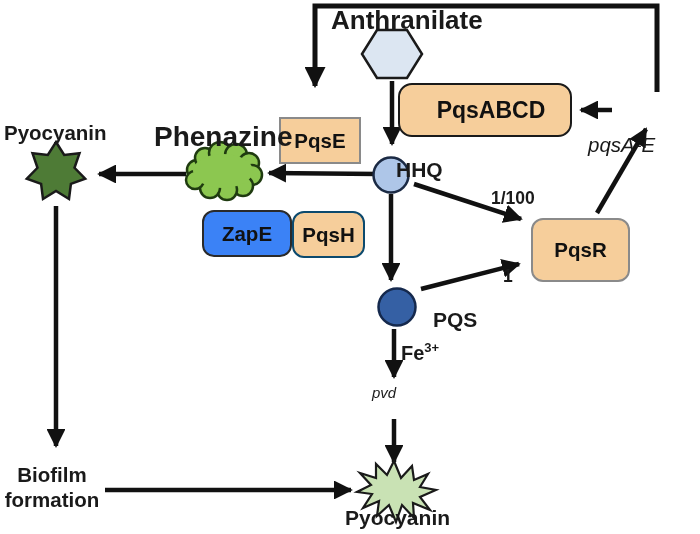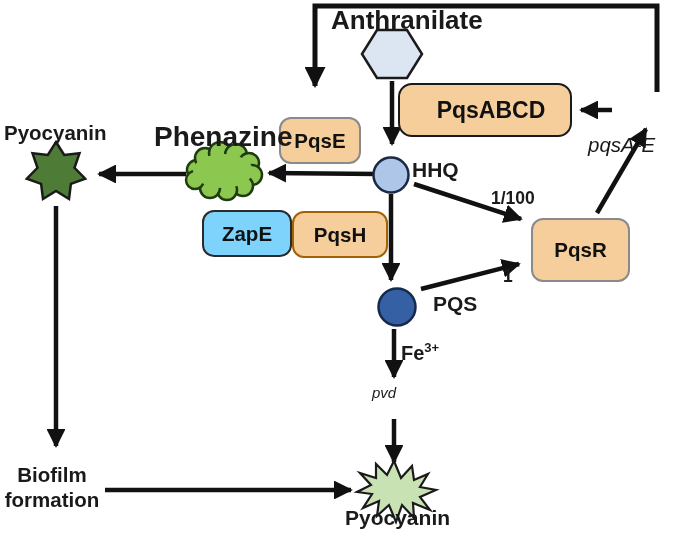--- a/index.html
+++ b/index.html
@@ -8,31 +8,31 @@
     font-family:"Liberation Sans", sans-serif; color:#1a1a1a; overflow:hidden;
   }
   .layer { position:absolute; left:0; top:0; width:700px; height:534px; }
   .lbl { position:absolute; font-weight:bold; white-space:nowrap; color:#1a1a1a; }
   .italic { font-style:italic; font-weight:normal; }
   .box {
     position:absolute; display:flex; align-items:center; justify-content:center;
     font-weight:bold; color:#111; box-sizing:border-box;
   }
   .box-orange { background:#F6CE9B; }
-  .box-green  { background:#7dd3fc; }
+  .box-green  { background:#3b82f6; }
   .b-pqsabcd { left:398px; top:83px;  width:174px; height:54px; border:2.5px solid #1a1a1a; border-radius:14px; font-size:23px;padding-left:12px; }
-  .b-pqse    { left:279px; top:117px; width:82px;  height:47px; border:2px solid #8a8a8a; border-radius:12px; font-size:20.5px; }
+  .b-pqse    { left:279px; top:117px; width:82px;  height:47px; border:2px solid #8a8a8a; border-radius:0; font-size:20.5px; }
   .b-zape    { left:202px; top:210px; width:90px;  height:47px; border:2px solid #2a2a2a; border-radius:12px; font-size:20.5px; }
-  .b-pqsh    { left:292px; top:211px; width:96px;  height:47px; border:2px solid #a16207; border-radius:12px; font-size:20.5px; }
+  .b-pqsh    { left:292px; top:211px; width:73px;  height:47px; border:2px solid #0c4a6e; border-radius:12px; font-size:20.5px; }
   .b-pqsr    { left:531px; top:218px; width:99px;  height:64px; border:2px solid #8a8a8a; border-radius:12px; font-size:20.5px; }
   .l-anthranilate { left:331px; top:5px;   font-size:26px; }
   .l-pyocyanin    { left:4px;   top:121px; font-size:20.5px; }
   .l-phenazine    { left:154px; top:121px; font-size:28px; }
-  .l-hhq          { left:412px; top:158px; font-size:21px; }
-  .l-pqs          { left:417px; top:292px; font-size:21px;padding-left:16px; }
+  .l-hhq          { left:396px; top:158px; font-size:21px; }
+  .l-pqs          { left:417px; top:308px; font-size:21px;padding-left:16px; }
   .l-r1100        { left:491px; top:188px; font-size:17.5px; }
   .l-r1           { left:503px; top:266px; font-size:17.5px; }
   .l-fe           { left:401px; top:340px; font-size:20px; }
   .l-fe sup       { font-size:13px; }
   .l-pvd          { left:372px; top:384px; font-size:15px; }
   .l-pqsae        { left:588px; top:95px;  font-size:20.5px;margin-top:38px; }
   .l-biofilm      { left:-2px;  top:462px; width:108px; text-align:center; font-size:20.5px; line-height:25px; white-space:normal; }
   .l-pyoverdine   { left:345px; top:506px; font-size:21px; }
 </style>
 </head>

